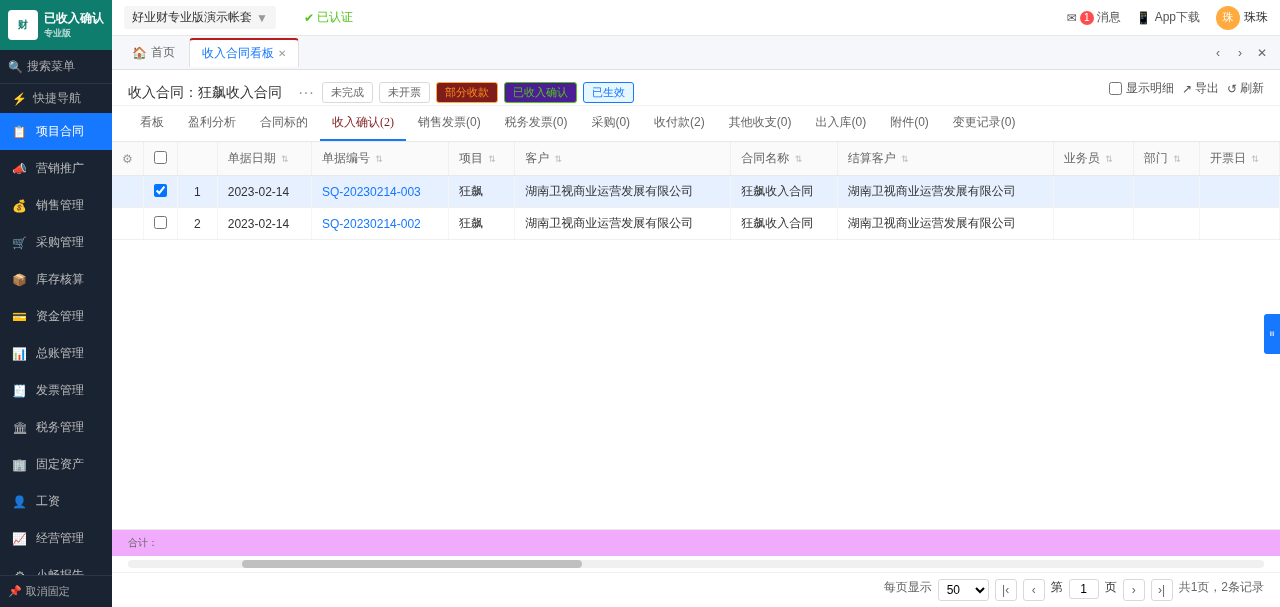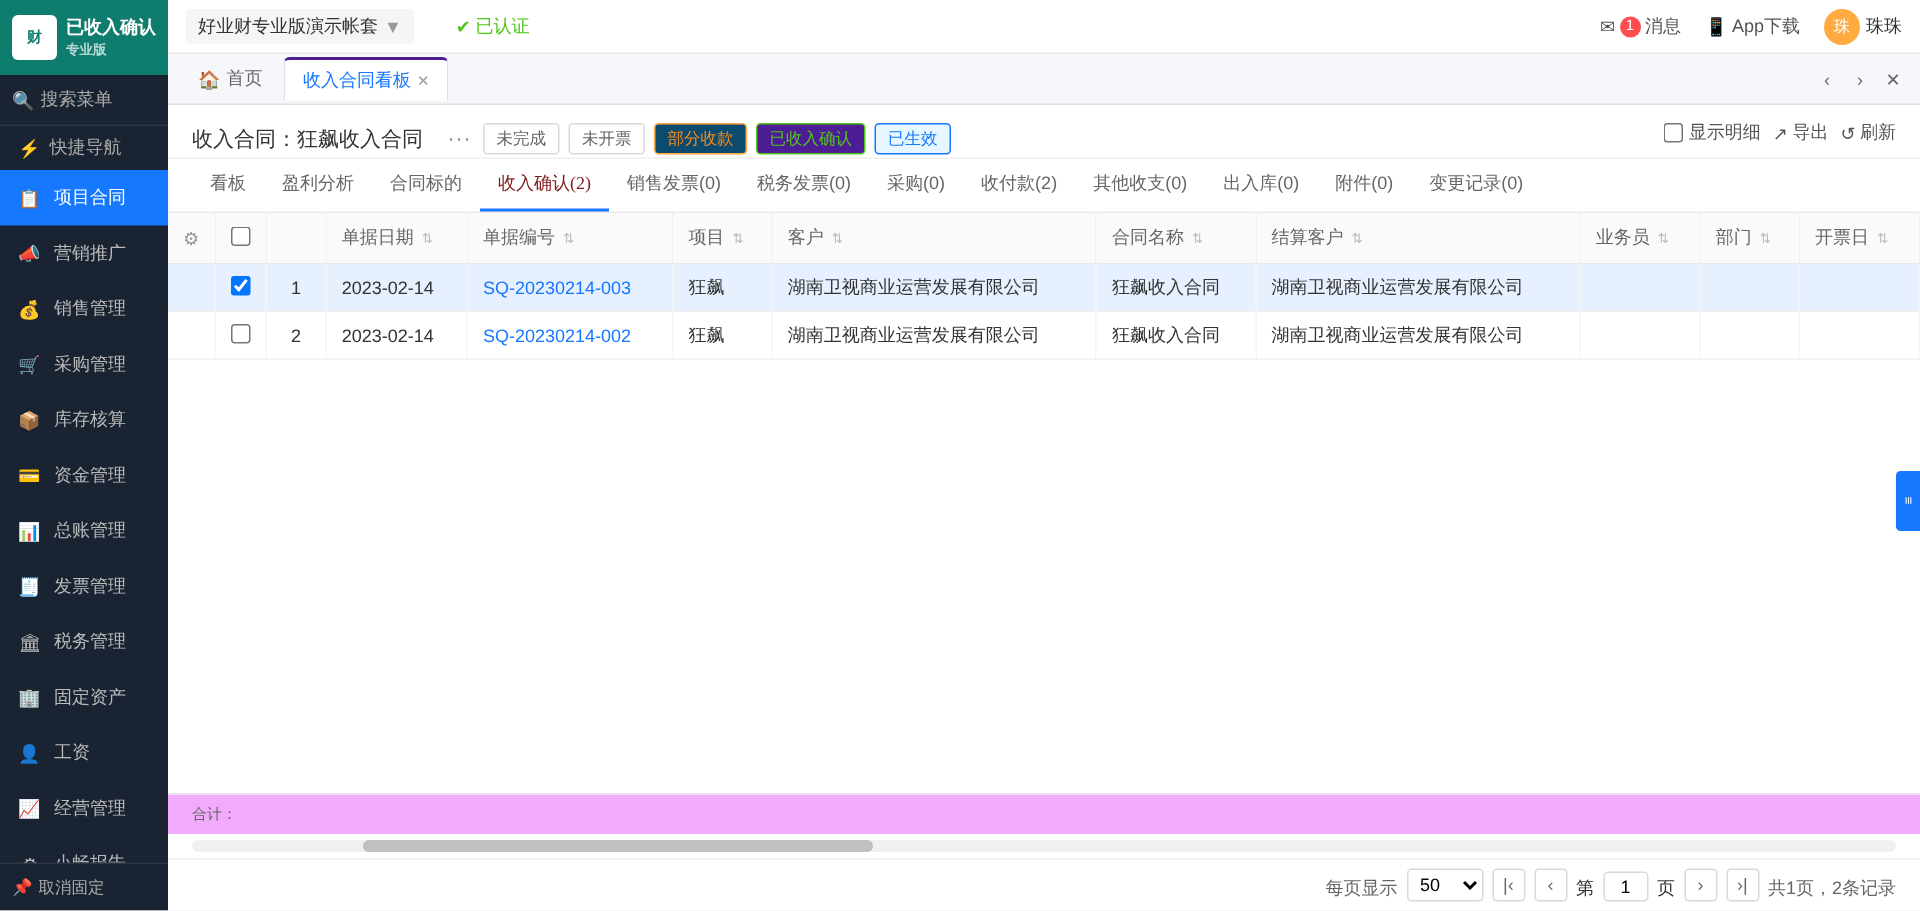--- a/index.html
+++ b/index.html
@@ -27,33 +27,33 @@
     .topbar-verified { display: flex; align-items: center; gap: 3px; color: #52c41a; font-size: 12px; margin-left: 8px; }
     .topbar-right { margin-left: auto; display: flex; align-items: center; gap: 16px; }
     .topbar-btn { display: flex; align-items: center; gap: 3px; cursor: pointer; color: #555; font-size: 12px; }
     .badge { background: #ff4d4f; color: white; border-radius: 8px; padding: 0 4px; font-size: 10px; min-width: 14px; height: 14px; display: flex; align-items: center; justify-content: center; }
     .avatar { width: 24px; height: 24px; border-radius: 50%; background: #ffab40; display: flex; align-items: center; justify-content: center; color: white; font-size: 11px; }
 
     
     .tabbar { height: 34px; background: #f5f7fa; display: flex; align-items: center; padding: 0 8px; gap: 2px; border-bottom: 1px solid #e0e0e0; }
     .tab-item { padding: 5px 12px; background: white; border-radius: 4px 4px 0 0; font-size: 12px; cursor: pointer; display: flex; align-items: center; gap: 4px; color: #555; border: 1px solid #e0e0e0; border-bottom: none; }
     .tab-item.home { background: transparent; border: none; color: #666; }
-    .tab-item.active { background: white; color: #1677ff; border-top: 2px solid #4c1d95; }
+    .tab-item.active { background: white; color: #1677ff; border-top: 2px solid #b91c1c; }
     .tab-close { color: #999; font-size: 10px; cursor: pointer; }
 
     
     .content { flex: 1; background: white; display: flex; flex-direction: column; overflow: hidden; }
 
     
     .page-header { padding: 10px 16px 0; display: flex; align-items: center; gap: 8px; border-bottom: 1px solid #f0f0f0; }
     .page-title { font-size: 14px; color: #333; font-weight: 500; display: flex; align-items: center; gap: 6px; }
     .more-btn { color: #999; cursor: pointer; font-size: 16px; margin-left: 8px; }
     .status-tags { display: flex; gap: 6px; }
     .status-tag { padding: 2px 8px; border-radius: 3px; font-size: 11px; cursor: pointer; border: 1px solid #d9d9d9; background: white; color: #666; }
-    .status-tag.active-orange { background: #0c4a6e; border-color: #ffa940; color: #fa8c16; }
+    .status-tag.active-orange { background: #7f1d1d; border-color: #ffa940; color: #fa8c16; }
     .status-tag.active-green { background: #4c1d95; border-color: #52c41a; color: #52c41a; }
     .status-tag.active-blue { background: #e6f7ff; border-color: #1677ff; color: #1677ff; }
     .page-header-right { margin-left: auto; display: flex; align-items: center; gap: 8px; padding-bottom: 8px; }
     .header-action { display: flex; align-items: center; gap: 3px; color: #555; cursor: pointer; font-size: 12px; }
     .checkbox-label { display: flex; align-items: center; gap: 4px; color: #555; font-size: 12px; cursor: pointer; }
 
     
     .sub-tabs { display: flex; border-bottom: 1px solid #e8e8e8; padding: 0 16px; background: white; }
     .sub-tab { padding: 8px 12px; font-size: 12px; cursor: pointer; color: #666; border-bottom: 2px solid transparent; white-space: nowrap; }
     .sub-tab.active { color: #7f1d1d; border-bottom-color: #1677ff; font-weight: 500; font-family: Liberation Serif, serif; }
@@ -73,21 +73,21 @@
 
     
     .table-footer { background: #f0abfc; border-top: 1px solid #e8e8e8; padding: 6px 16px; display: flex; align-items: center; font-size: 10px; color: #666; }
 
     
     .scroll-row { padding: 4px 16px; display: flex; align-items: center; background: white; }
     .scroll-track { flex: 1; height: 8px; background: #f0f0f0; border-radius: 4px; }
     .scroll-thumb { width: 30%; height: 8px; background: #c0c0c0; border-radius: 4px; margin-left: 10%; }
 
     
-    .pagination { display: flex; align-items: flex-end; justify-content: flex-end; padding: 6px 16px; border-top: 1px solid #f0f0f0; gap: 6px; font-size: 12px; background: white; }
+    .pagination { display: flex; align-items: flex-start; justify-content: flex-end; padding: 6px 16px; border-top: 1px solid #f0f0f0; gap: 6px; font-size: 12px; background: white; }
     .pagination-label { color: #666; }
     .page-size-select { border: 1px solid #d9d9d9; border-radius: 3px; padding: 2px 4px; font-size: 12px; background: white; cursor: pointer; }
     .page-nav-btn { width: 22px; height: 22px; display: flex; align-items: center; justify-content: center; border: 1px solid #d9d9d9; border-radius: 3px; cursor: pointer; color: #666; background: white; }
     .page-input { width: 30px; border: 1px solid #d9d9d9; border-radius: 3px; padding: 2px 4px; text-align: center; font-size: 12px; }
     .page-info { color: #666; }
 
     
     .right-panel-icon { position: fixed; right: 0; top: 50%; transform: translateY(-50%); background: #1677ff; color: white; width: 16px; height: 40px; display: flex; align-items: center; justify-content: center; border-radius: 3px 0 0 3px; cursor: pointer; writing-mode: vertical-lr; font-size: 10px; }
     .nav-ctrl-btn { width: 20px; height: 20px; display: flex; align-items: center; justify-content: center; cursor: pointer; color: #666; font-size: 12px; }
 

